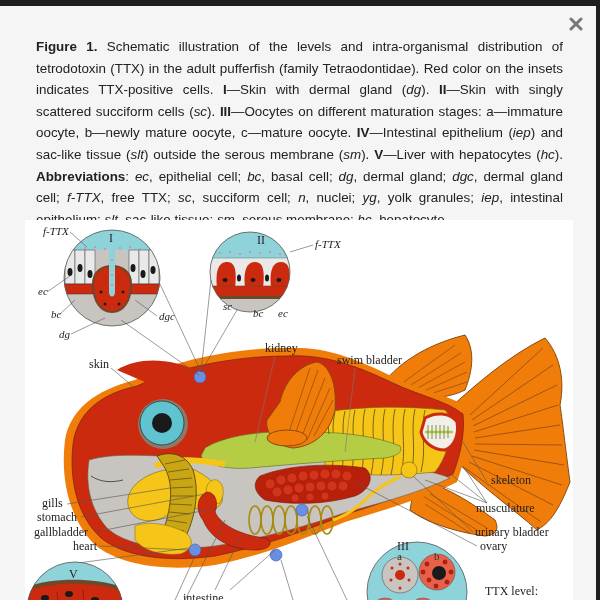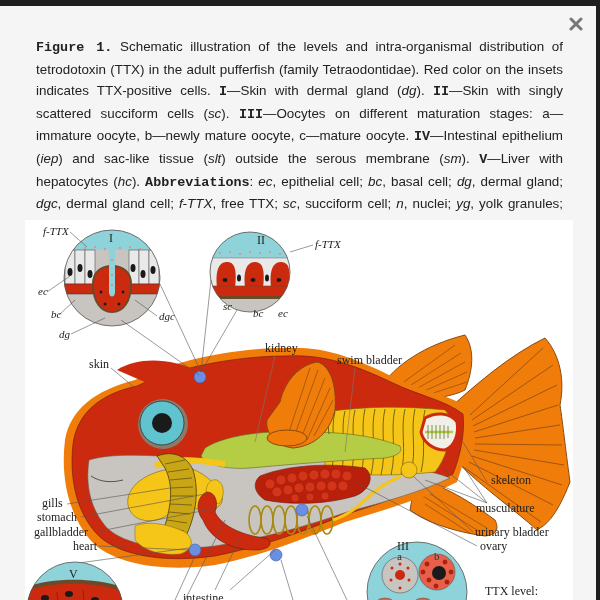--- a/index.html
+++ b/index.html
@@ -22,21 +22,21 @@
   }
   .close-btn {
     position: absolute; left: 566px; top: 14px; width: 20px; height: 20px;
     cursor: pointer; display: flex; align-items: center; justify-content: center;
   }
   .caption {
     position: absolute; left: 36px; top: 36px; width: 527px;
     font-size: 13.4px; line-height: 21.6px; color: #222;
     text-align: justify;
   }
-  .caption b { font-weight: bold; font-family: Liberation Mono, monospace; }
+  .caption b { font-weight: bold; }
   .caption i { font-style: italic; }
   .figure-area {
     position: absolute; left: 25px; top: 220px; width: 548px; height: 380px;
     background: #ffffff; overflow: hidden;
   }
   .lbl { font-family: "Liberation Serif", serif; fill: #222; font-size: 12px; }
   .lbl-i { font-family: "Liberation Serif", serif; fill: #222; font-size: 11px; font-style: italic; }
   .lbl-r { font-family: "Liberation Serif", serif; fill: #333; font-size: 11px; }
 </style>
 </head>

